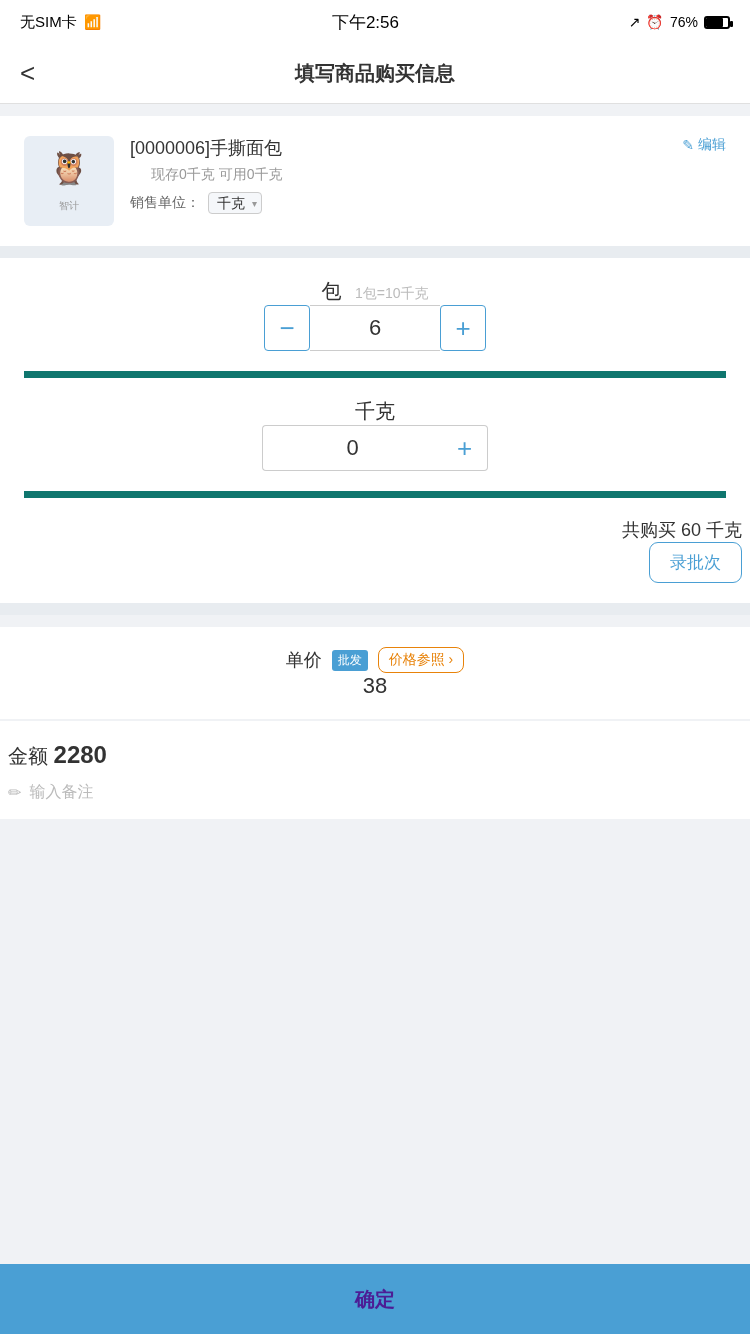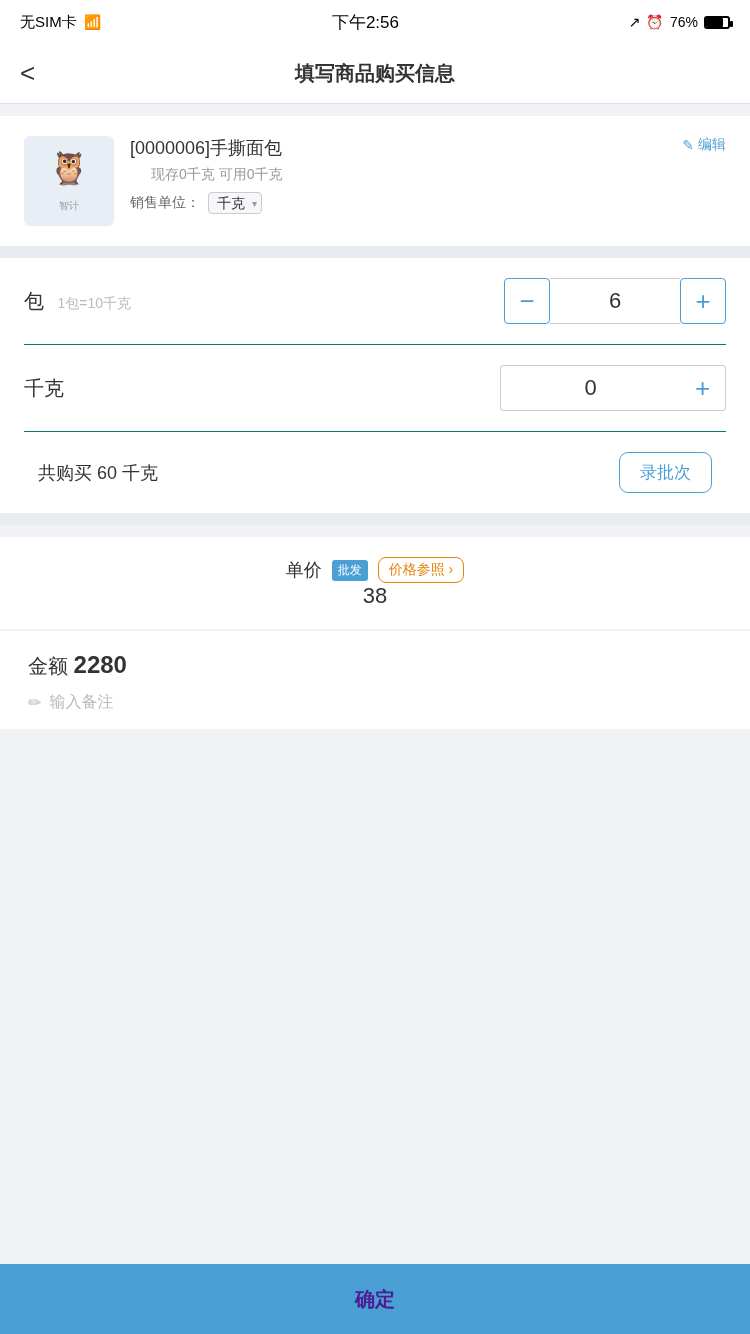--- a/index.html
+++ b/index.html
@@ -171,21 +171,22 @@
 
     
     .qty-section {
       background: #fff;
       padding: 0 24px;
     }
     .qty-row {
       display: flex;
       align-items: center;
       padding: 20px 0;
-      border-bottom: 1px solid #0f766e;
+      border-bottom: 7px solid #0f766e;
+      flex-direction: column;
     }
     .qty-label {
       flex: 1;
       font-size: 20px;
       color: #333;
     }
     .qty-sublabel {
       font-size: 14px;
       color: #bbb;
       margin-left: 8px;
@@ -230,24 +231,25 @@
       border-right: none;
       text-align: center;
       font-size: 22px;
       color: #333;
       outline: none;
     }
 
     
     .summary-section {
       background: #fff;
-      padding: 20px 38px;
-      display: flex;
-      align-items: center;
+      padding: 20px 8px;
+      display: flex;
+      align-items: flex-end;
       justify-content: space-between;
+      flex-direction: column;
     }
     .summary-text {
       font-size: 18px;
       color: #333;
     }
     .batch-btn {
       border: 1.5px solid #4a9fd4;
       border-radius: 9px;
       padding: 8px 20px;
       font-size: 17px;
@@ -297,21 +299,21 @@
     .price-value {
       font-size: 22px;
       color: #333;
       font-weight: 500;
     }
 
     
     .amount-section {
       background: #fff;
       margin-top: 2px;
-      padding: 20px 28px 16px;
+      padding: 20px 8px 16px;
     }
     .amount-row {
       font-size: 20px;
       color: #333;
       font-weight: 500;
     }
     .amount-value {
       font-size: 24px;
       font-weight: bold;
     }

